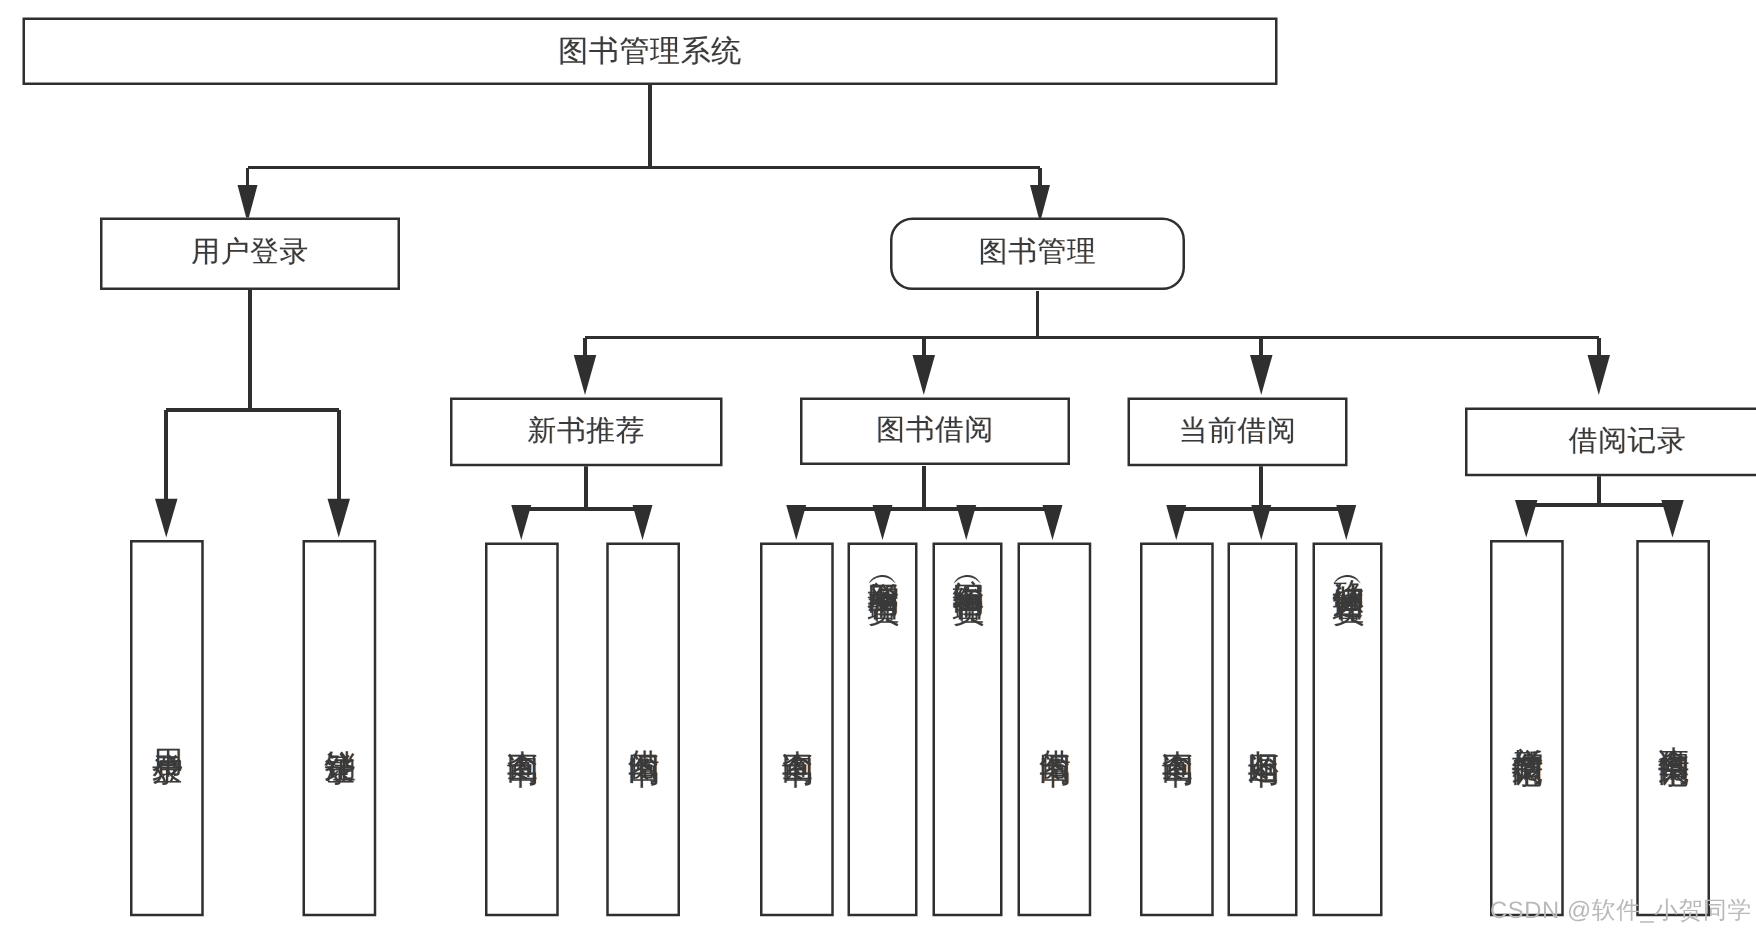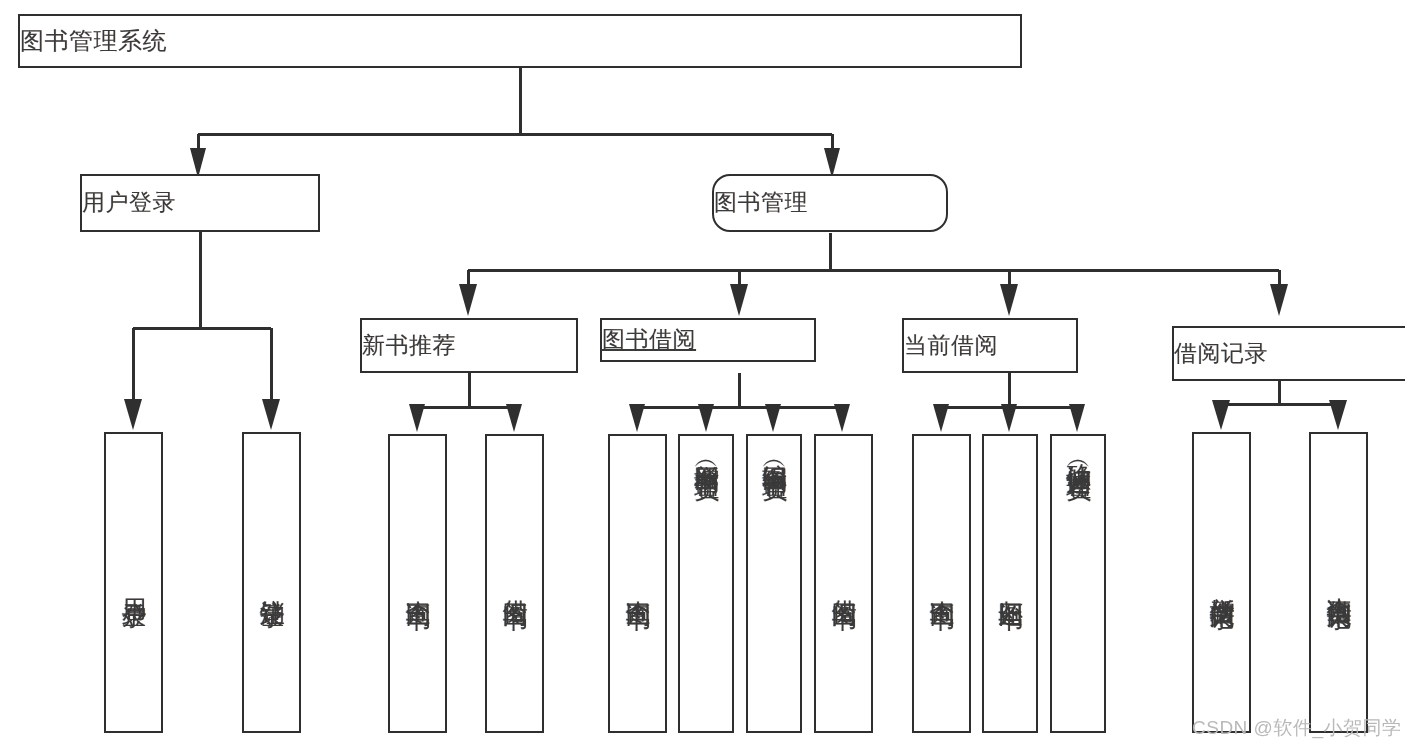--- a/index.html
+++ b/index.html
@@ -30,21 +30,21 @@
     height: 747px;
     pointer-events: none;
   }
   .node {
     position: absolute;
     box-sizing: border-box;
     border: 2px solid #2f2f2f;
     background: #ffffff;
     display: flex;
     align-items: center;
-    justify-content: flex-start;
+    justify-content: center;
     color: #3a3a3a;
   }
   .node .label {
     display: block;
     text-align: center;
     line-height: 1.18;
     letter-spacing: 0.5px;
     color: #3a3a3a;
     text-shadow: 0.6px 0 0 rgba(200,120,40,0.22), -0.6px 0 0 rgba(70,130,200,0.20);
   }
@@ -164,21 +164,21 @@
   </div>
 
   <div class="node horiz" style="left:712px; top:174px; width:236px; height:58px;border-radius:18px;">
     <span class="label">图书管理</span>
   </div>
 
   <div class="node horiz" style="left:360px; top:318px; width:218px; height:55px;">
     <span class="label">新书推荐</span>
   </div>
 
-  <div class="node horiz" style="left:600px; top:318px; width:216px; height:44px;text-decoration:underline;">
+  <div class="node horiz" style="left:640px; top:318px; width:216px; height:54px;">
     <span class="label">图书借阅</span>
   </div>
 
   <div class="node horiz" style="left:902px; top:318px; width:176px; height:55px;">
     <span class="label">当前借阅</span>
   </div>
 
   <div class="node horiz" style="left:1172px; top:326px; width:260px; height:55px;">
     <span class="label">借阅记录</span>
   </div>

